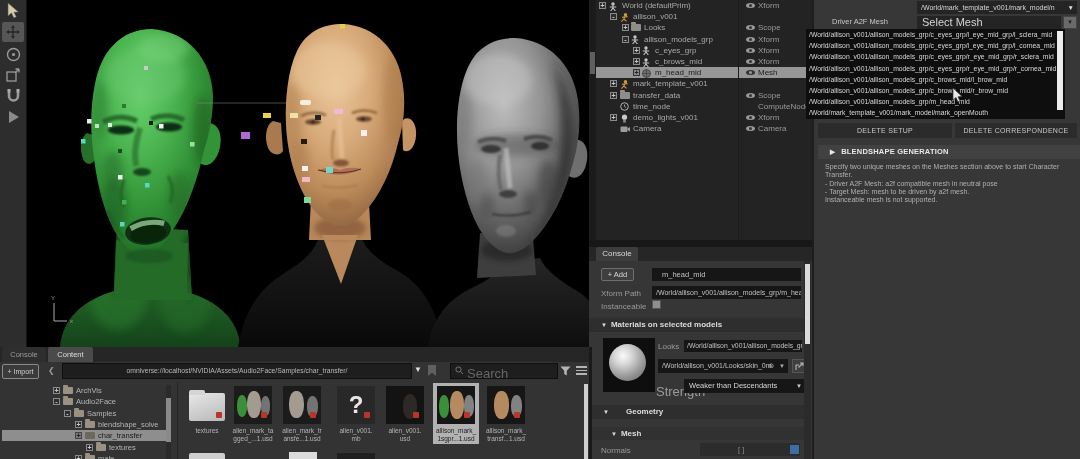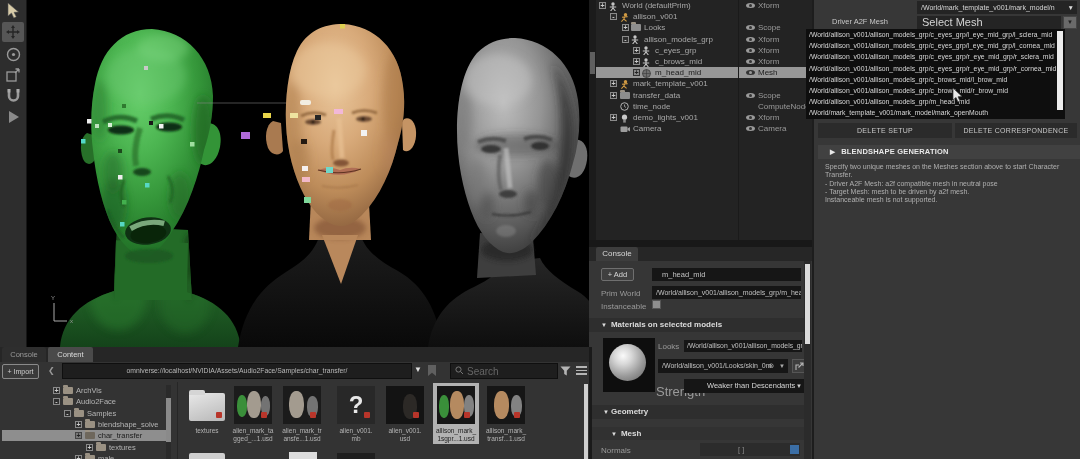--- a/index.html
+++ b/index.html
@@ -423,37 +423,37 @@
         <span class="typ">Camera</span>
       </div>
   </div>
   <div class="abs" id="colsep"></div>
   <div class="abs" id="propgap"></div>
   <div class="abs" id="proptabrow"></div>
   <div class="abs" id="proptab">Console</div>
   <div class="abs" id="propbody"></div>
   <div class="abs" style="left:601px;top:268px;width:33px;height:13px;background:#3f3f3f;border:1px solid #6f6f6f;border-radius:2px;color:#d8d8d8;font-size:7.5px;line-height:11px;text-align:center;">+ Add</div>
   <div class="pfield" style="left:652px;top:268px;width:149px;height:13px;line-height:13px;padding-left:10px;">m_head_mid</div>
-  <div class="plabel" style="left:601px;top:289px;">Prim World</div>
+  <div class="plabel" style="left:601px;top:289px;">Xform Path</div>
   <div class="pfield" style="left:652px;top:286px;width:149px;height:13px;line-height:13px;padding-left:4px;font-size:7px;">/World/allison_v001/allison_models_grp/m_head</div>
   <div class="plabel" style="left:601px;top:302px;">Instanceable</div>
   <div class="abs" style="left:652px;top:300px;width:9px;height:9px;background:#8e8e8e;border:1px solid #555;"></div>
   <div class="sechdr" style="top:318px;"><span style="margin-left:12px;font-size:6px;">▼</span><span style="margin-left:4px;">Materials on selected models</span></div>
   <div class="abs" style="left:603px;top:338px;width:52px;height:54px;background:#0e0e0e;"></div>
   <div class="abs" style="left:609px;top:344px;width:37px;height:37px;border-radius:50%;background:radial-gradient(circle at 38% 32%,#fafafa 0%,#d8d8d8 25%,#9a9a9a 60%,#5e5e5e 100%);"></div>
   <div class="plabel" style="left:658px;top:342px;">Looks</div>
   <div class="pfield" style="left:684px;top:340px;width:118px;height:12px;line-height:12px;padding-left:3px;font-size:6.8px;">/World/allison_v001/allison_models_gr</div>
   <div class="pfield" style="left:658px;top:359px;width:130px;height:14px;line-height:14px;padding-left:4px;font-size:7px;">/World/allison_v001/Looks/skin_0m<span style="position:absolute;right:14px;color:#aaa;">⊗</span><span style="position:absolute;right:3px;color:#aaa;font-size:6px;">▼</span></div>
   <div class="abs" style="left:792px;top:359px;width:14px;height:14px;background:#3e3e3e;border:1px solid #565656;"></div>
   <svg class="abs" style="left:795px;top:362px;" width="9" height="9">
       <path d="M1,8 L1,3 L4,3 M5,1 L8,1 L8,4 M8,1 L3.5,5.5" stroke="#b5b5b5" stroke-width="1.1" fill="none"></path>
     </svg>
   <div class="plabel" style="left:656px;top:384px;font-size:13px;">Strength</div>
-  <div class="pfield" style="left:684px;top:379px;width:122px;height:14px;line-height:14px;padding-left:23px;color:#d5d5d5;">Weaker than Descendants<span style="position:absolute;right:4px;color:#ccc;font-size:6px;">▼</span></div>
-  <div class="sechdr" style="top:405px;"><span style="margin-left:14px;font-size:6px;">▼</span><span style="margin-left:2px;">Geometry</span></div>
+  <div class="pfield" style="left:684px;top:379px;width:122px;height:14px;line-height:14px;padding-left:5px;color:#d5d5d5;">Weaker than Descendants<span style="position:absolute;right:4px;color:#ccc;font-size:6px;">▼</span></div>
+  <div class="sechdr" style="top:405px;"><span style="margin-left:14px;font-size:6px;">▼</span><span style="margin-left:17px;">Geometry</span></div>
   <div class="sechdr" style="top:427px;height:13px;line-height:13px;background:#313131;"><span style="margin-left:22px;font-size:6px;">▼</span><span style="margin-left:4px;">Mesh</span></div>
   <div class="plabel" style="left:601px;top:446px;">Normals</div>
   <div class="pfield" style="left:700px;top:443px;width:100px;height:13px;line-height:13px;background:#2c2c2c;color:#8a8a8a;padding-left:38px;">[ ]</div>
   <div class="abs" style="left:790px;top:445px;width:9px;height:9px;background:#3b6ea5;"></div>
   <div class="abs" id="propsb"></div>
   <div class="abs" id="propsbthumb"></div>
   <div class="abs" id="cb"></div>
   <div class="abs" id="cbtabs"></div>
   <div class="tab" style="left:2px;top:347px;width:44px;background:#2e2e2e;color:#9a9a9a;">Console</div>
   <div class="tab" style="left:48px;top:347px;width:45px;background:#4a4a4a;color:#dedede;">Content</div>
@@ -461,21 +461,21 @@
   <div class="abs" style="left:2px;top:364px;width:37px;height:15px;background:#3a3a3a;border:1px solid #8a8a8a;border-radius:2px;color:#d0d0d0;font-size:7px;line-height:13px;text-align:center;">+ Import</div>
   <div class="ticon" style="left:48px;top:366px;font-size:8px;color:#999;">❮</div>
   <div class="abs" style="left:62px;top:363px;width:350px;height:16px;background:#1e1e1e;border:1px solid #0f0f0f;color:#b8b8b8;font-size:6.8px;line-height:14px;text-align:center;white-space:nowrap;overflow:hidden;">omniverse://localhost/NVIDIA/Assets/Audio2Face/Samples/char_transfer/</div>
   <div class="ticon" style="left:414px;top:365px;color:#ddd;font-size:8px;">▼</div>
   <div class="abs" style="left:428px;top:365px;width:8px;height:11px;background:#606060;clip-path:polygon(0 0,100% 0,100% 100%,50% 70%,0 100%);"></div>
   <div class="abs" style="left:450px;top:363px;width:108px;height:16px;background:#1e1e1e;border:1px solid #0f0f0f;"></div>
   <svg class="abs" style="left:455px;top:366px;" width="9" height="9">
       <circle cx="3.5" cy="3.5" r="2.6" fill="none" stroke="#777" stroke-width="1"></circle>
       <path d="M5.5,5.5 L8,8" stroke="#777" stroke-width="1"></path>
     </svg>
-  <div class="abs" style="left:467px;top:366px;font-size:10px;color:#666;">Search</div>
+  <div class="abs" style="left:467px;top:366px;font-size:13px;color:#666;">Search</div>
   <svg class="abs" style="left:560px;top:366px;" width="11" height="10">
       <path d="M0.5,0.5 L10.5,0.5 L6.8,4.8 L6.8,9.5 L4.2,8 L4.2,4.8 Z" fill="#b5b5b5"></path>
     </svg>
   <div class="abs" style="left:576px;top:366px;width:11px;height:9px;">
     <div style="height:1.5px;background:#b5b5b5;margin-bottom:2px;"></div>
     <div style="height:1.5px;background:#b5b5b5;margin-bottom:2px;"></div>
     <div style="height:1.5px;background:#b5b5b5;"></div>
   </div>
   <div class="abs" id="cbtree">
     <div class="abs" style="left:2px;top:47.5px;width:166px;height:11px;background:#8e8e8e;"></div>

